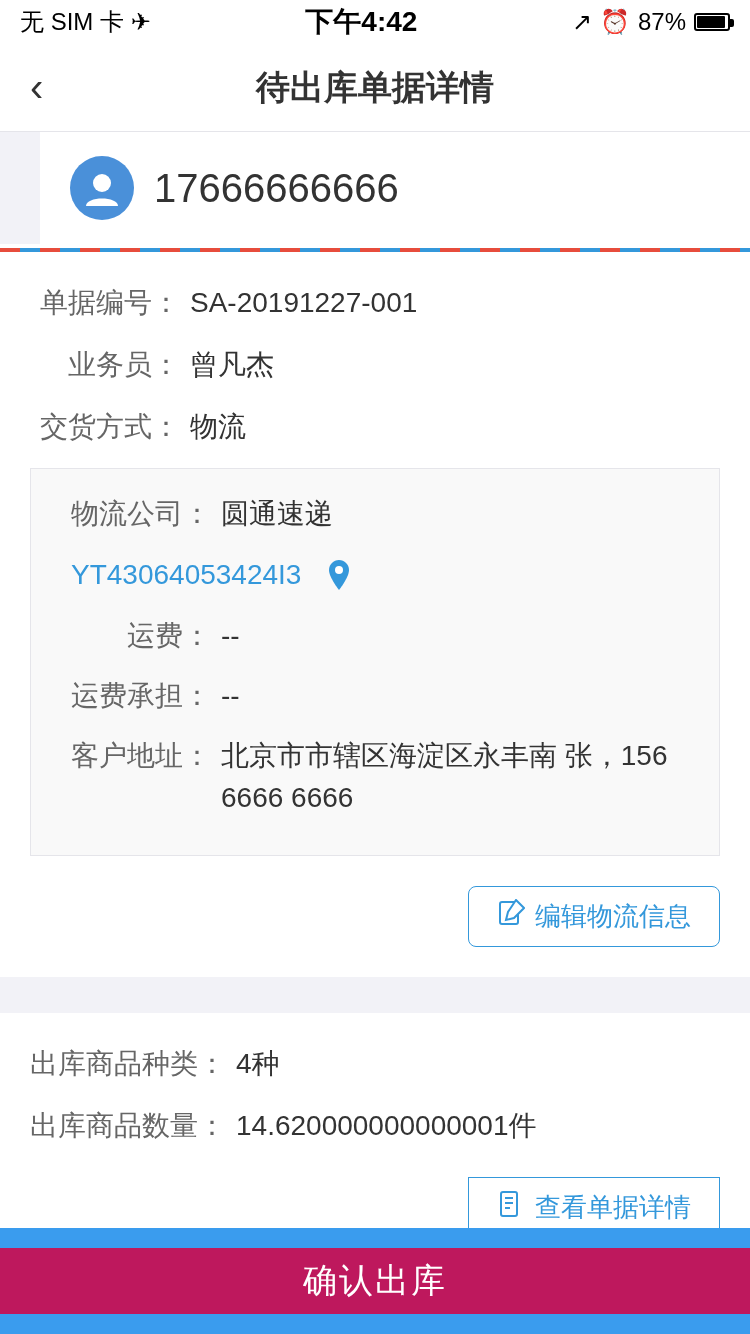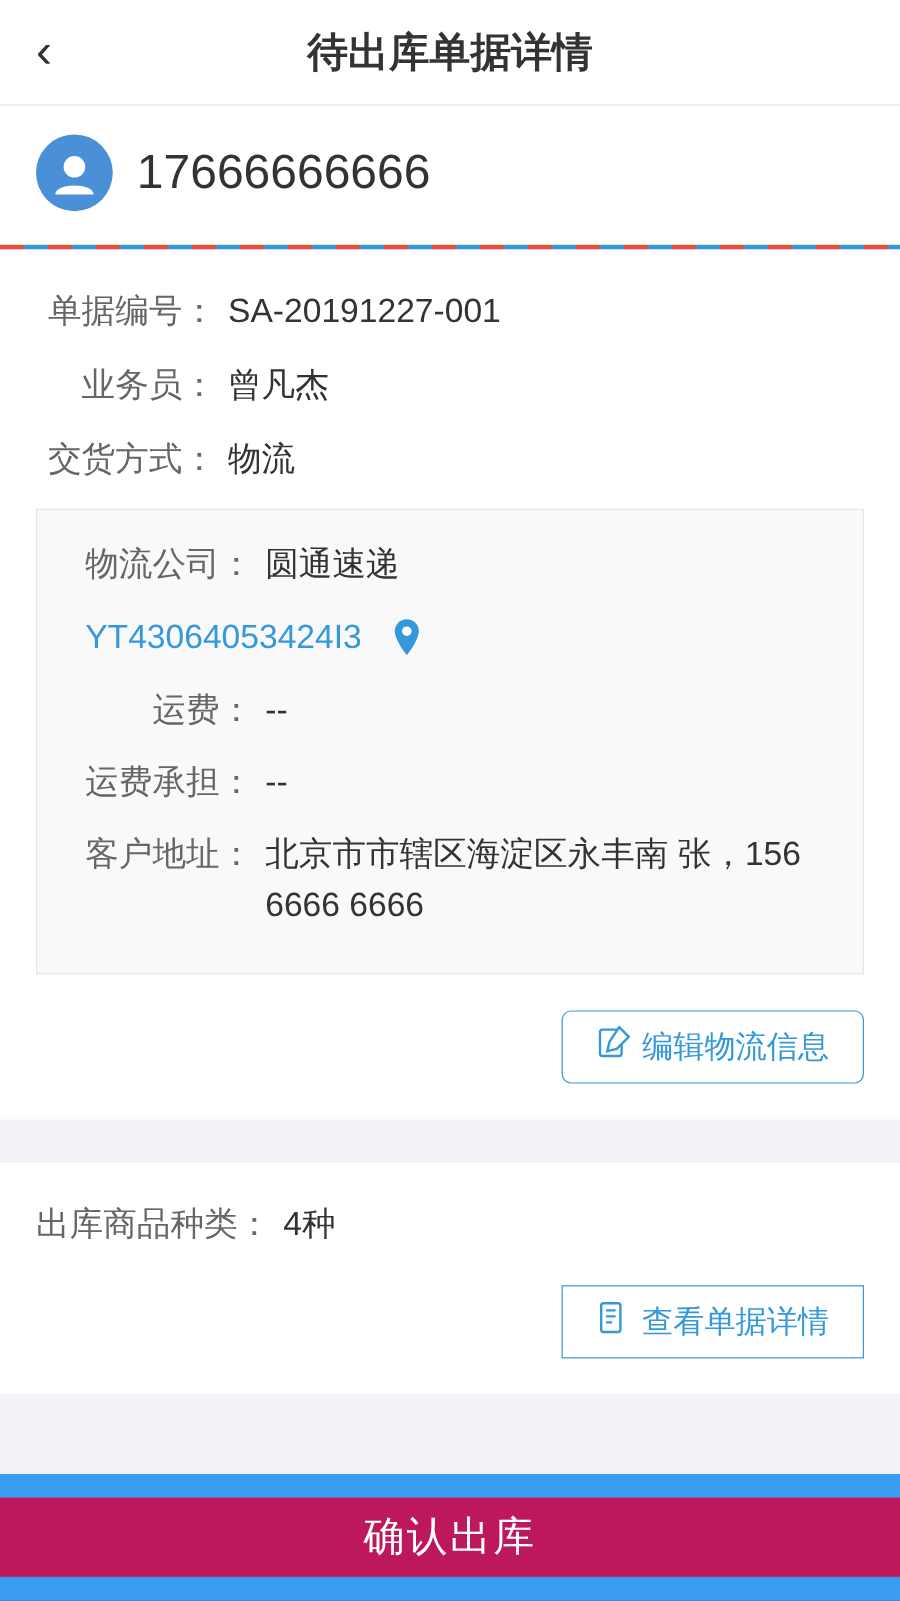--- a/index.html
+++ b/index.html
@@ -53,20 +53,21 @@
       color: #333;
     }
 
     
     .user-row {
       background: #fff;
       padding: 24px 30px;
       display: flex;
       align-items: center;
       gap: 20px;
+      margin-left: 40px;
     }
     .user-avatar {
       width: 64px;
       height: 64px;
       border-radius: 50%;
       background: #4a90d9;
       display: flex;
       align-items: center;
       justify-content: center;
       flex-shrink: 0;
@@ -236,20 +237,37 @@
       flex-direction: column;
       min-height: 1334px;
       padding-bottom: 100px;
     }
   </style>
 </head>
 <body>
 
 <div class="page-wrapper">
 
+  <div class="status-bar">
+    <div class="status-bar-left">
+      <span>无 SIM 卡 ✈</span>
+    </div>
+    <div class="status-bar-center">下午4:42</div>
+    <div class="status-bar-right">
+
+      <span>↗</span>
+
+      <span>⏰</span>
+      <span>87%</span>
+      <span style="display:inline-block;width:36px;height:18px;border:2px solid #000;border-radius:3px;position:relative;">
+        <span style="position:absolute;left:1px;top:1px;width:87%;height:calc(100% - 2px);background:#000;border-radius:1px;"></span>
+        <span style="position:absolute;right:-6px;top:4px;width:4px;height:8px;background:#000;border-radius:0 2px 2px 0;"></span>
+      </span>
+    </div>
+  </div>
 
   <div class="nav-bar">
     <span class="nav-back">‹</span>
     <span class="nav-title">待出库单据详情</span>
   </div>
 
   <div class="user-row">
     <div class="user-avatar">
       <svg viewBox="0 0 40 40" fill="none" xmlns="http://www.w3.org/2000/svg">
         <circle cx="20" cy="15" r="9" fill="#fff"></circle>
@@ -319,20 +337,24 @@
       </button>
     </div>
   </div>
 
   <div class="gray-separator"></div>
 
   <div class="goods-section">
     <div class="info-row">
       <span class="info-label">出库商品种类：</span>
       <span class="info-value">4种</span>
+    </div>
+    <div class="info-row">
+      <span class="info-label">出库商品数量：</span>
+      <span class="info-value">14.620000000000001件</span>
     </div>
   </div>
 
   <div class="view-btn-row" style="padding: 20px 30px 30px 30px; background:#fff; display:flex; justify-content:flex-end;">
     <button class="view-btn">
       <span>
         <svg width="28" height="28" viewBox="0 0 28 28" fill="none">
           <rect x="4" y="2" width="16" height="24" rx="2" stroke="#3498db" stroke-width="2" fill="none"></rect>
           <line x1="8" y1="8" x2="16" y2="8" stroke="#3498db" stroke-width="2"></line>
           <line x1="8" y1="13" x2="16" y2="13" stroke="#3498db" stroke-width="2"></line>

